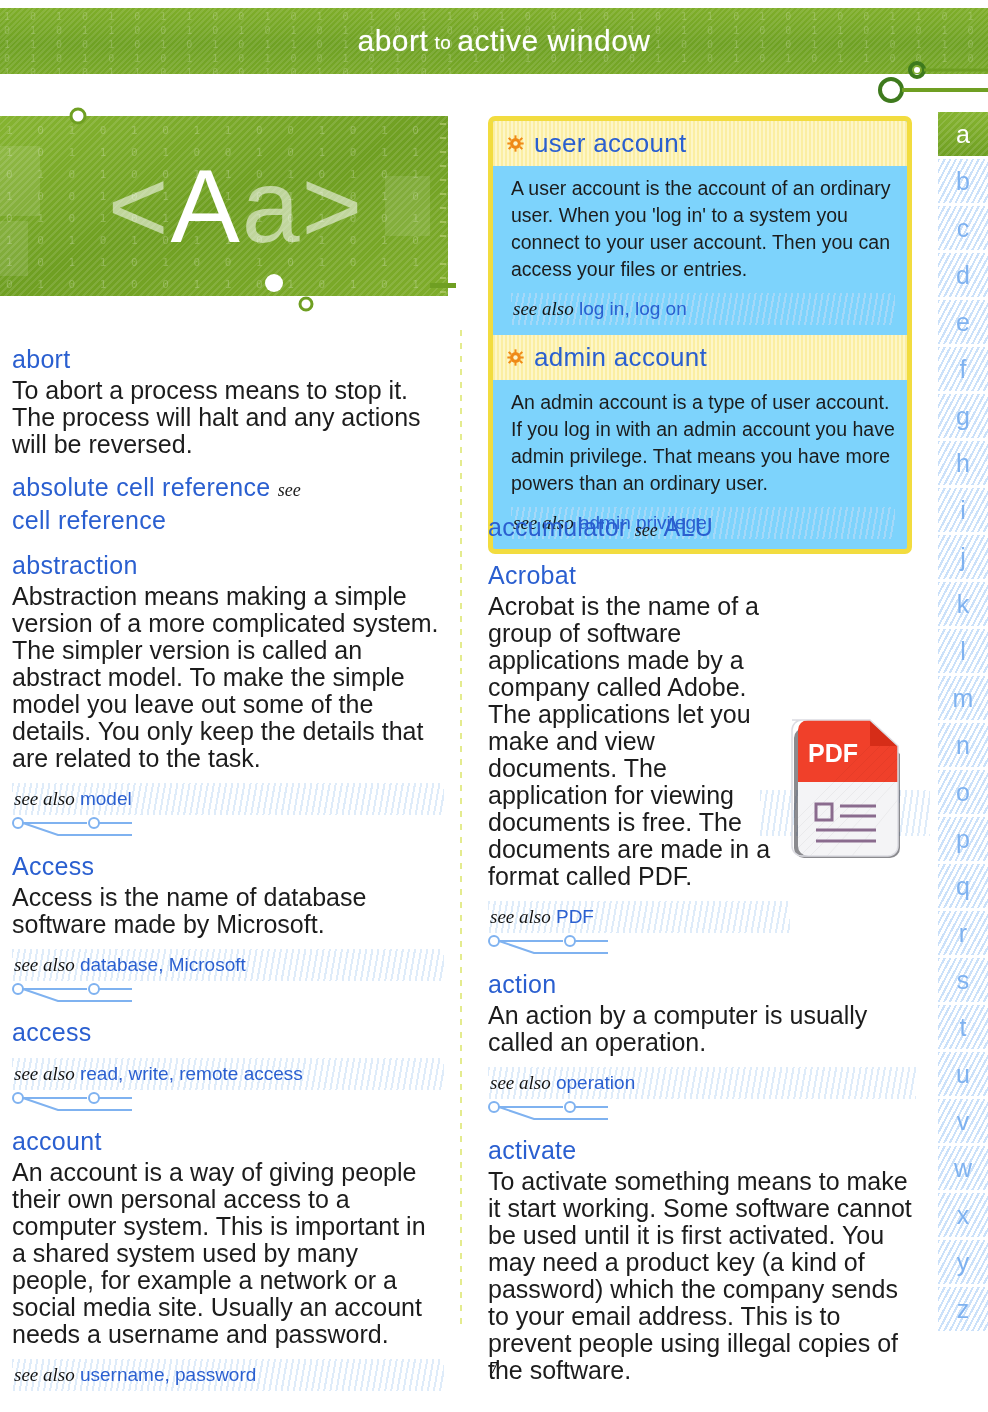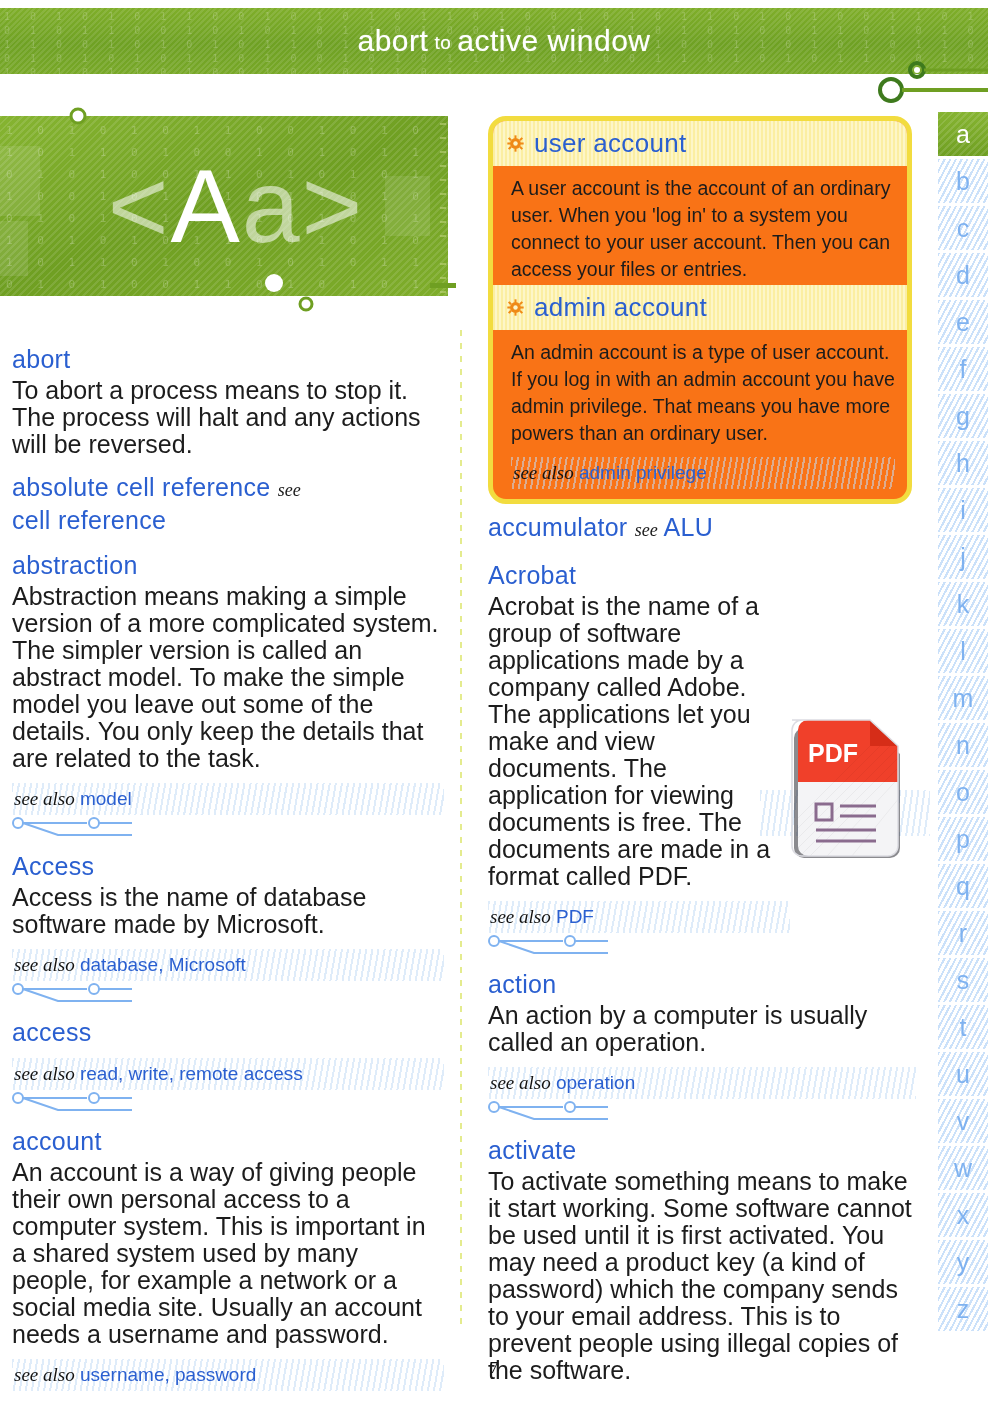--- a/index.html
+++ b/index.html
@@ -116,22 +116,22 @@
     font-size:19px;line-height:26px;
     background:repeating-linear-gradient(100deg, rgba(196,220,245,.55) 0 2px, rgba(255,255,255,0) 2px 6px);
   }
   .see-also .lbl{font-style:italic;color:#141414;font-family:"Liberation Serif", serif;font-size:19px;}
   .see-also .terms{color:#2a5fd0;font-family:"Liberation Sans", sans-serif;}
   .rule{height:26px;position:relative;margin:-2px 0 8px 0;}
 
   
   .yellow-box{
     position:absolute;left:488px;top:116px;width:424px;
-    border:5px solid #f2dc3f;border-radius:18px;
-    background:#f97316;
+    border:5px solid #f2dc3f;border-radius:7px;
+    background:#7dd3fc;
     box-sizing:border-box;
     overflow:hidden;
   }
   .yellow-head{
     background:repeating-linear-gradient(90deg,#fbeea2 0 2px,#fdf6c8 2px 4px);
     padding:6px 14px 7px 14px;
     display:flex;align-items:center;gap:10px;
   }
   .yellow-head .headword{margin:0;font-size:26px;line-height:32px;}
   .gear-icon{flex:0 0 auto;width:17px;height:17px;display:block;}
@@ -323,20 +323,24 @@
             <rect x="15.4" y="2.8" width="2.4" height="4" transform="rotate(45 16.6 4.8)"></rect>
             <rect x="2.2" y="13.2" width="2.4" height="4" transform="rotate(45 3.4 15.2)"></rect>
           </g>
         </g>
         <circle cx="10" cy="10" r="2.6" fill="#fdf6c8"></circle>
       </svg>
       <div class="headword">user account</div>
     </div>
     <div class="yellow-body">
       <p class="body-text">A user account is the account of an ordinary user. When you 'log in' to a system you connect to your user account. Then you can access your files or entries.</p>
+      <div class="see-also">
+        <span class="lbl">see also</span>
+        <span class="terms">log in, log on</span>
+      </div>
     </div>
 
     <div class="yellow-head">
       <svg class="gear-icon" viewBox="0 0 20 20">
         <g fill="#ef8a16">
           <circle cx="10" cy="10" r="6.4"></circle>
           <g>
             <rect x="8.8" y="0.4" width="2.4" height="4"></rect>
             <rect x="8.8" y="15.6" width="2.4" height="4"></rect>
             <rect x="0.4" y="8.8" width="4" height="2.4"></rect>

